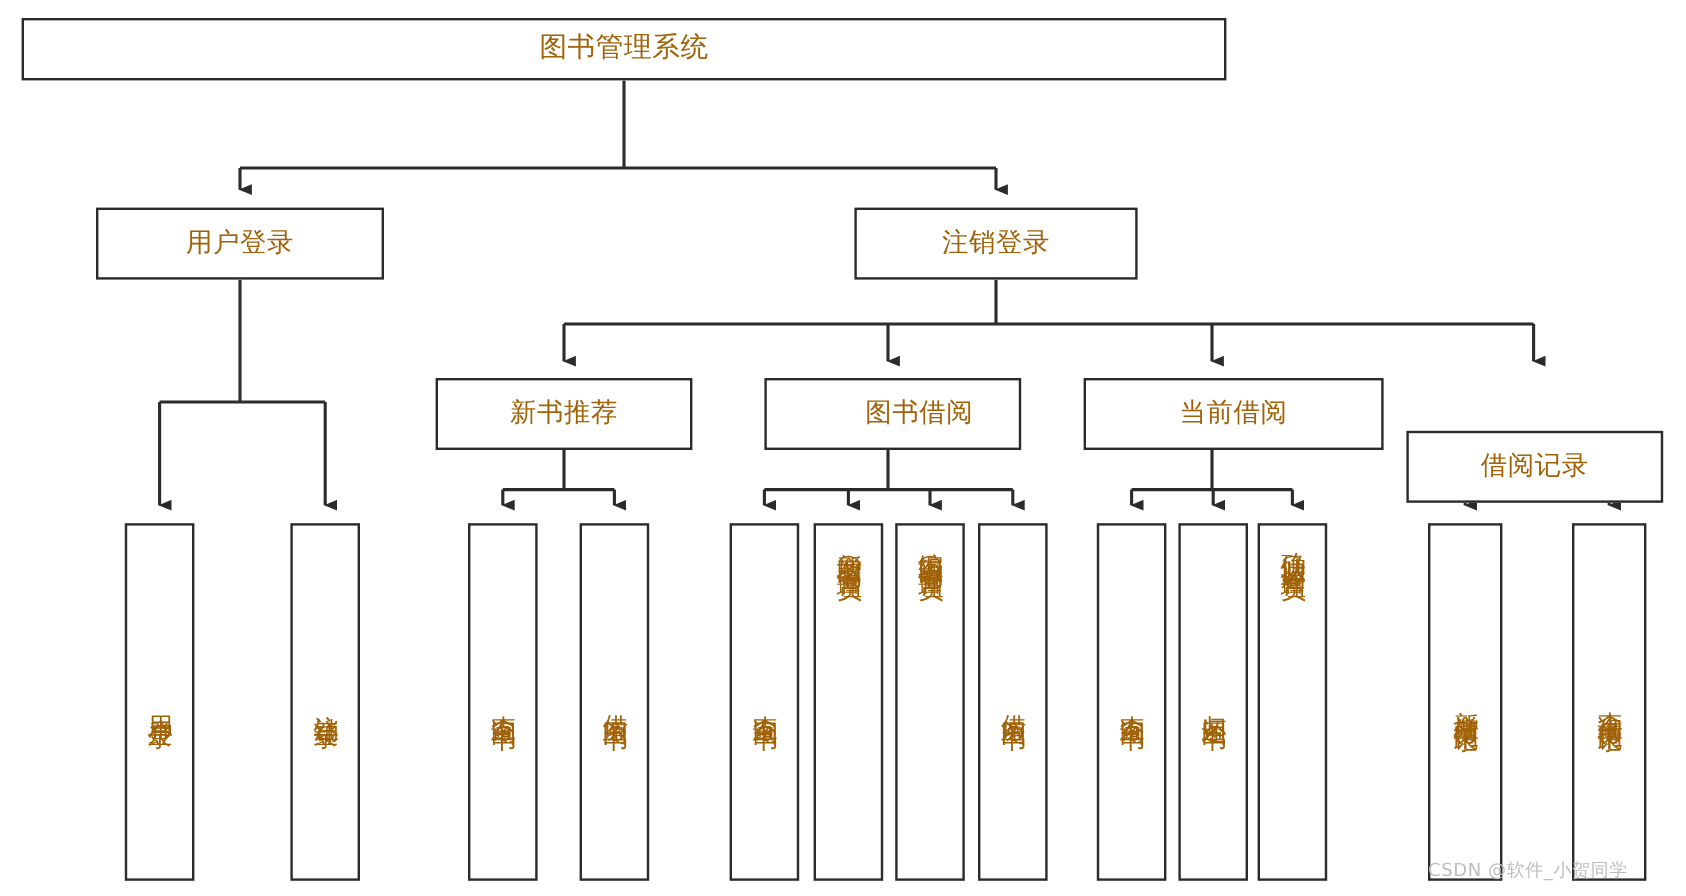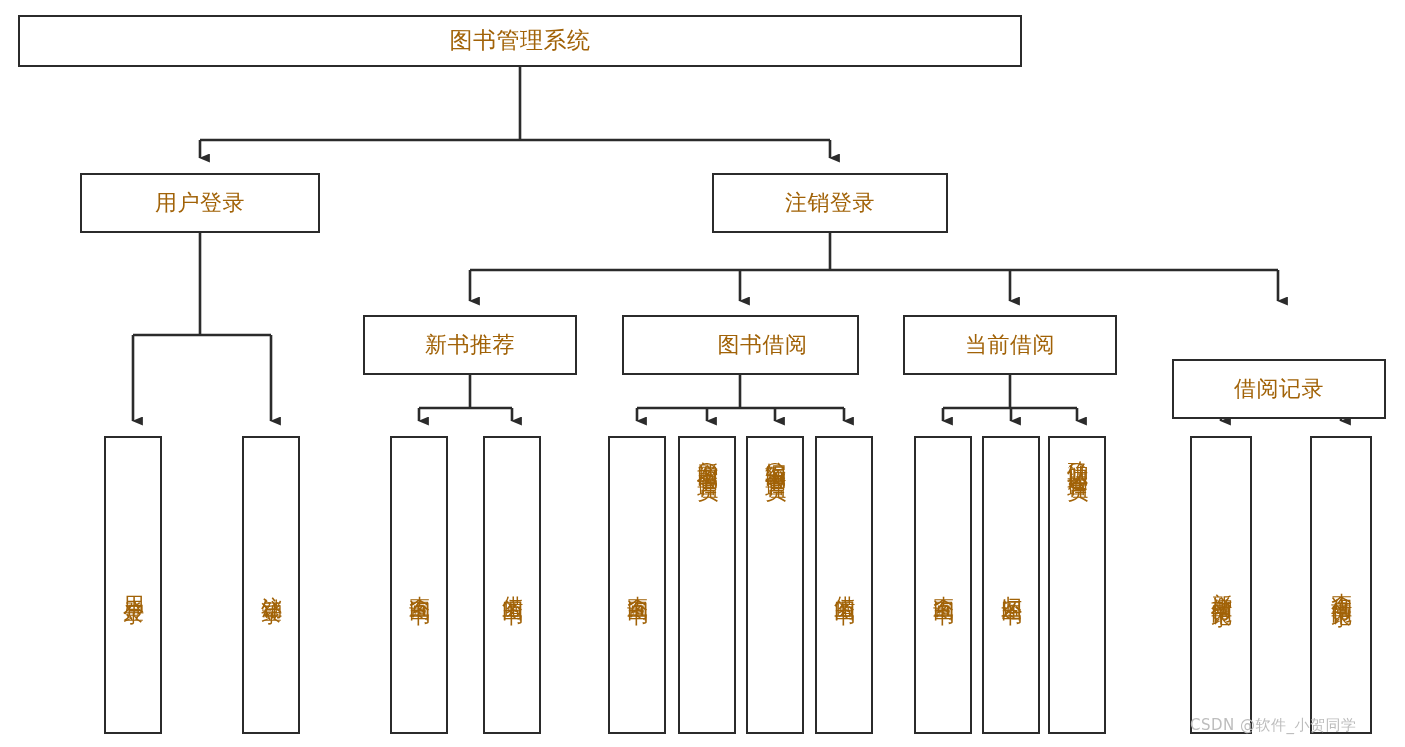--- a/index.html
+++ b/index.html
@@ -138,24 +138,24 @@
   <div class="node level1" style="left: 80px; top: 173px; width: 240px; height: 60px;">
     <span class="node-label">用户登录</span>
   </div>
   <div class="node level1" style="left: 712px; top: 173px; width: 236px; height: 60px;">
     <span class="node-label">注销登录</span>
   </div>
 
   <div class="node level2" style="left: 363px; top: 315px; width: 214px; height: 60px;">
     <span class="node-label">新书推荐</span>
   </div>
-  <div class="node level2" style="left: 622px; top: 315px; width: 237px; height: 60px; padding-left: 44px;">
+  <div class="node level2" style="left: 637px; top: 315px; width: 214px; height: 60px; padding-left: 44px;">
     <span class="node-label">图书借阅</span>
   </div>
-  <div class="node level2" style="left: 903px; top: 315px; width: 214px; height: 60px;">
+  <div class="node level2" style="left: 903px; top: 315px; width: 250px; height: 60px;">
     <span class="node-label">当前借阅</span>
   </div>
   <div class="node level2" style="left: 1172px; top: 315px; width: 214px; height: 60px; margin-top: 44px;">
     <span class="node-label">借阅记录</span>
   </div>
 
   <div class="node leaf centered" style="left: 104px; top: 436px; width: 58px; height: 298px;">
     <span class="node-label">用户登录</span>
   </div>
   <div class="node leaf centered" style="left: 242px; top: 436px; width: 58px; height: 298px;">

